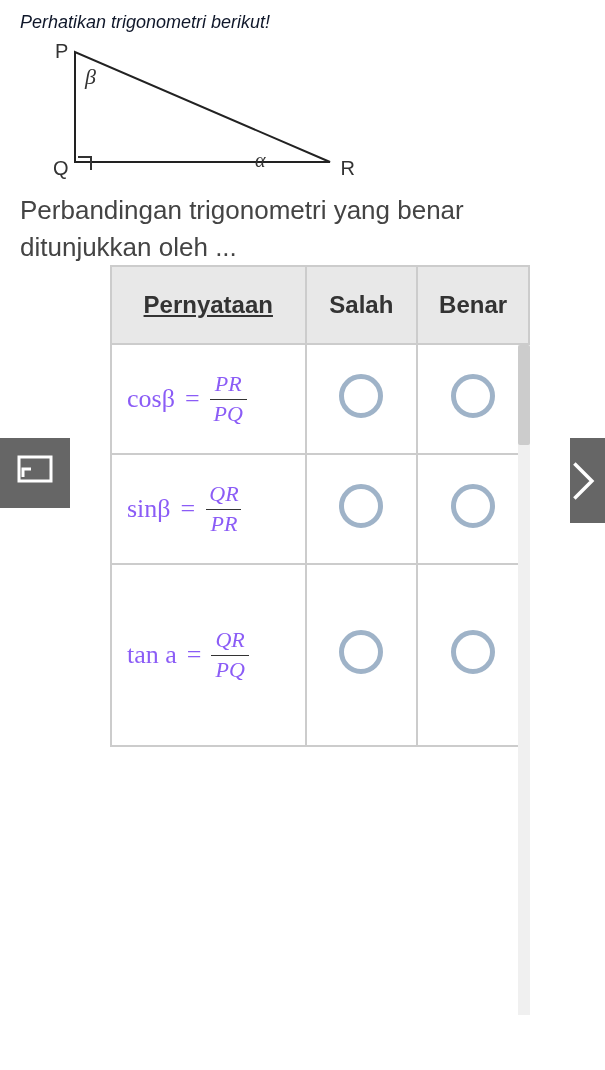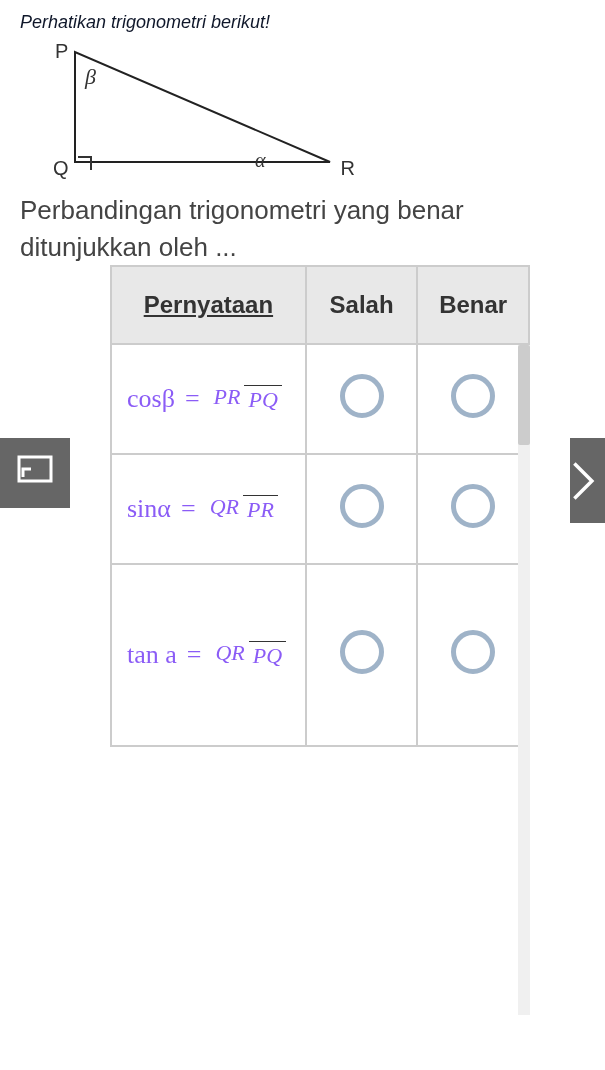--- a/index.html
+++ b/index.html
@@ -137,22 +137,22 @@
     }
     .fn {
       font-size: 26px;
     }
     .eq {
       font-size: 26px;
       margin: 0 2px;
     }
     .frac {
       display: inline-flex;
-      flex-direction: row;
-      align-items: flex-start;
+      flex-direction: column;
+      align-items: center;
       font-style: italic;
       font-size: 22px;
       line-height: 1.1;
     }
     .frac .num {
       padding: 0 4px 2px 4px;
     }
     .frac .den {
       border-top: 1.5px solid #333;
       padding: 2px 4px 0 4px;
@@ -242,21 +242,21 @@
                 <span class="frac">
                   <span class="num">PR</span>
                   <span class="den">PQ</span>
                 </span>
               </span></td>
             <td><span class="radio-circle"></span></td>
             <td><span class="radio-circle"></span></td>
           </tr>
           <tr>
             <td class="stmt"><span class="math">
-                <span class="fn">sinα</span>
+                <span class="fn">sinβ</span>
                 <span class="eq">=</span>
                 <span class="frac">
                   <span class="num">QR</span>
                   <span class="den">PR</span>
                 </span>
               </span></td>
             <td><span class="radio-circle"></span></td>
             <td><span class="radio-circle"></span></td>
           </tr>
           <tr class="tall">

